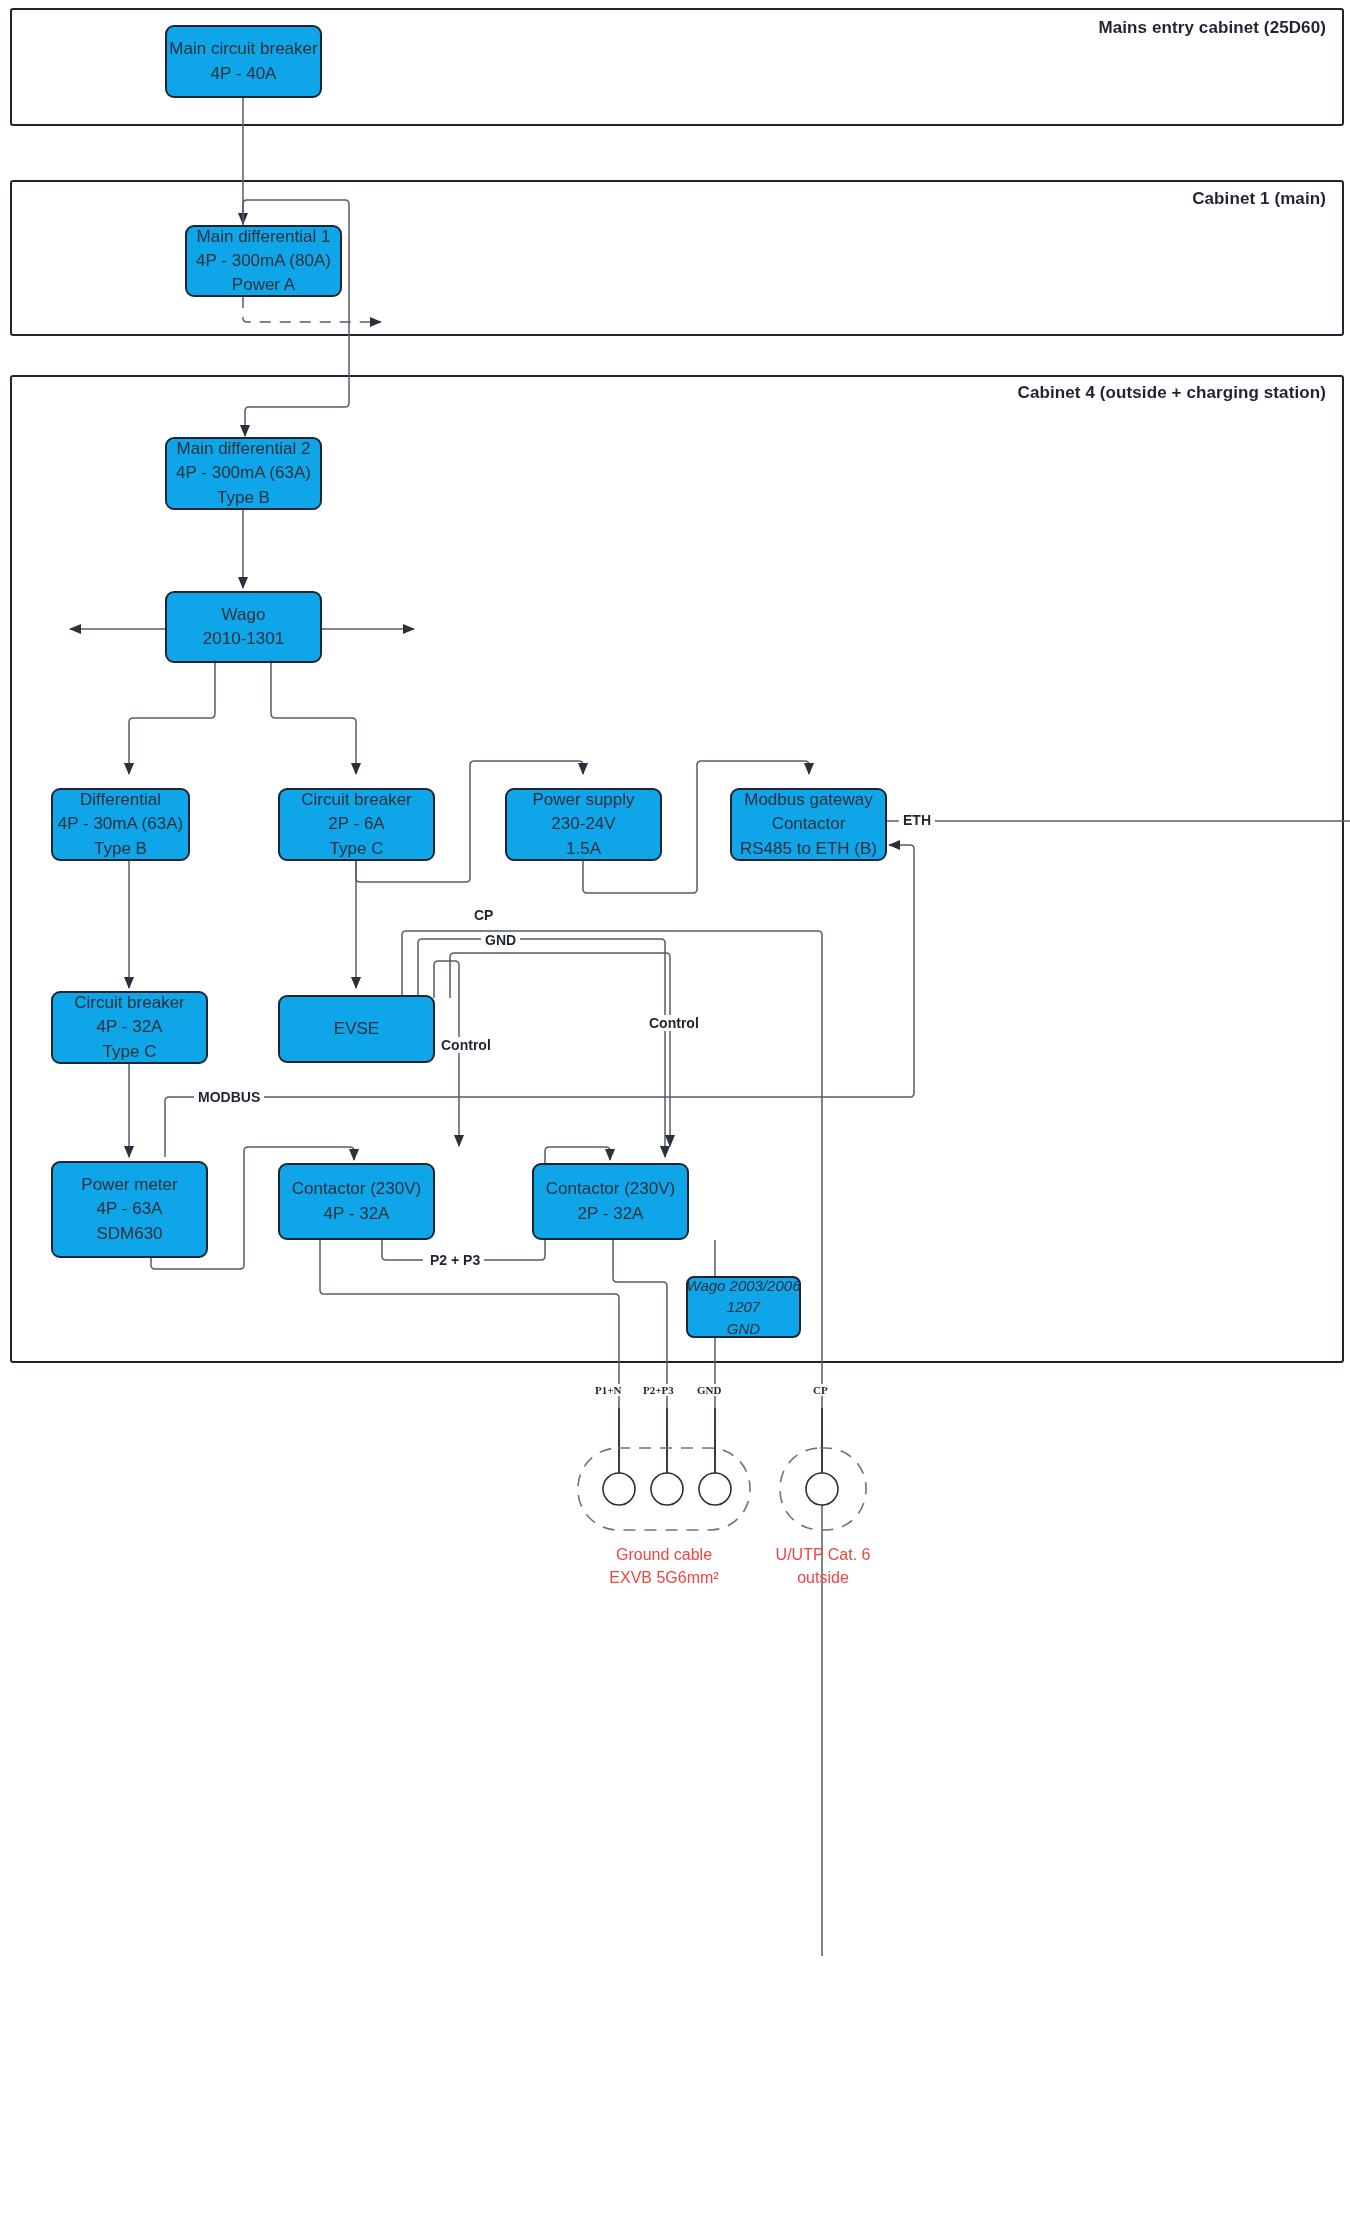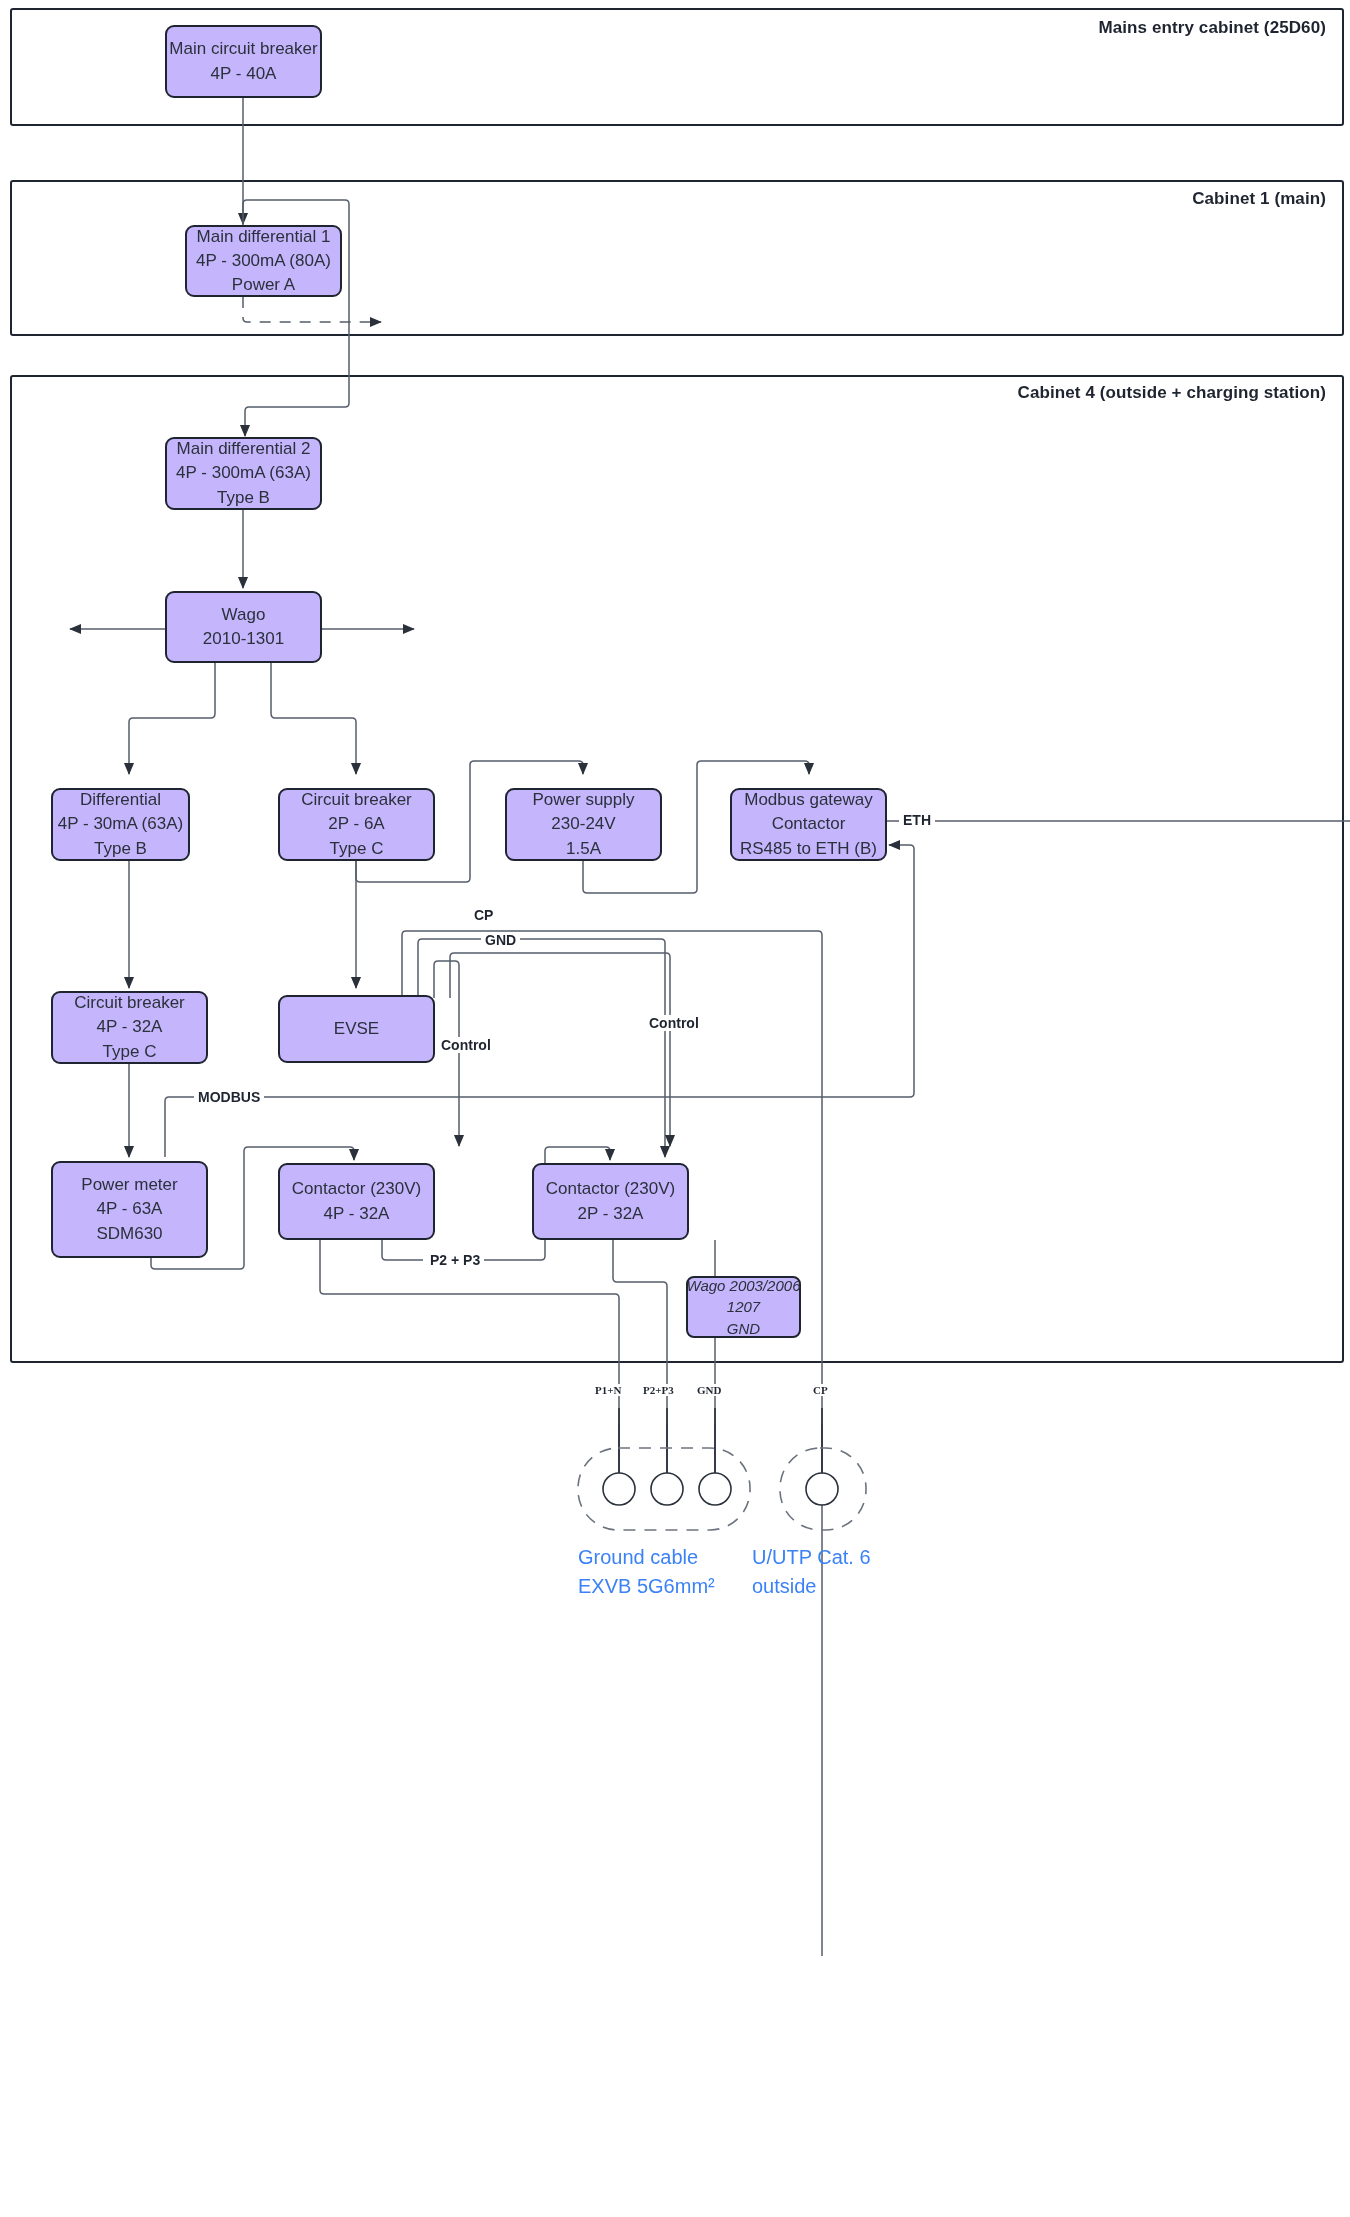--- a/index.html
+++ b/index.html
@@ -39,21 +39,21 @@
     font-size: 17px;
     font-weight: bold;
     color: #1f2530;
     letter-spacing: 0.1px;
     white-space: nowrap;
   }
   .node {
     position: absolute;
     border: 2.2px solid #1f2530;
     border-radius: 9px;
-    background: #c4b5fd;
+    background: #0ea5e9;
     display: flex;
     flex-direction: column;
     align-items: center;
     justify-content: center;
     text-align: center;
     line-height: 1.42;
     font-size: 17px;
     color: #2b313b;
     box-sizing: border-box;
     z-index: 3;
@@ -81,22 +81,23 @@
     color: #1f2530;
     background: #ffffff;
     padding: 0 3px;
     white-space: nowrap;
     z-index: 4;
     text-align: center;
     font-family: Liberation Serif, serif;
   }
   .cable-caption {
     position: absolute;
-    font-size: 20px;
-    color: #3b82f6;
+    font-size: 16px;
+    color: #ef4444;
+    text-align: center;
     line-height: 1.45;
     white-space: nowrap;
     z-index: 4;
   }
 </style>
 </head>
 <body>
 
 <div id="diagram-root">
 

